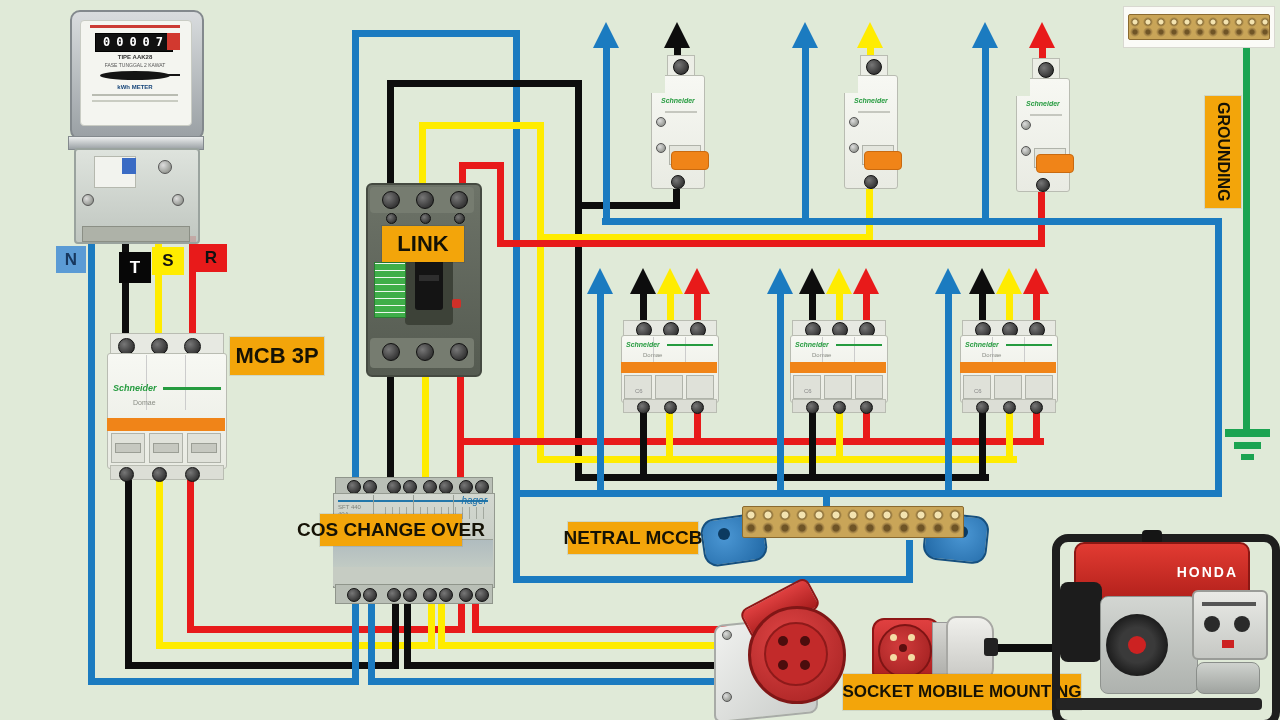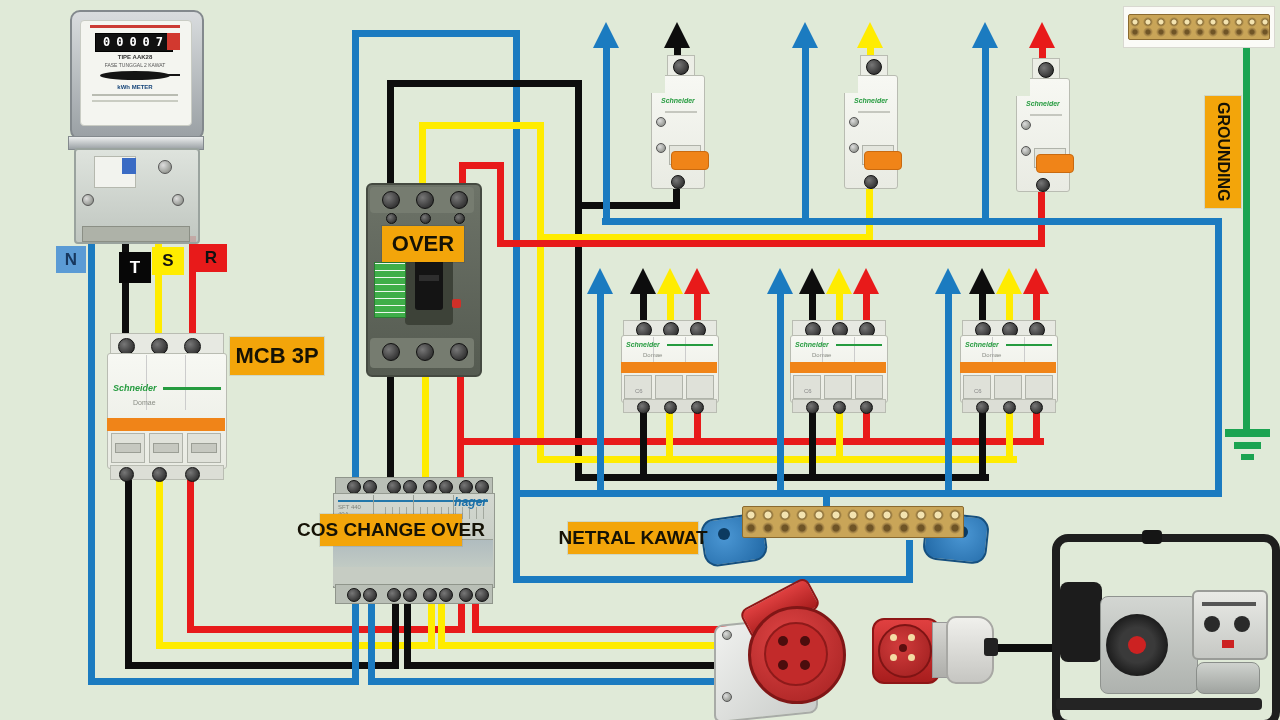--- a/index.html
+++ b/index.html
@@ -262,35 +262,35 @@
     <div style="position:absolute;left:49px;top:69px;width:28px;height:58px;background:#141414;border-radius:3px"></div>
     <div style="position:absolute;left:53px;top:92px;width:20px;height:6px;background:#2e2e2e"></div>
     <div style="position:absolute;left:86px;top:116px;width:9px;height:9px;background:#d03028;border-radius:2px"></div>
     <div style="position:absolute;left:8px;top:79px;width:30px;height:54px;background:#3fae49;border:1px solid #2a7c33;
          background-image:repeating-linear-gradient(to bottom,rgba(255,255,255,.9) 0 1px,transparent 1px 7px)"></div>
     <div style="position:absolute;left:4px;top:155px;width:104px;height:30px;background:#767c70;border-radius:4px"></div>
     <div class="screw" style="left:16px;top:160px;width:16px;height:16px"></div>
     <div class="screw" style="left:50px;top:160px;width:16px;height:16px"></div>
     <div class="screw" style="left:84px;top:160px;width:16px;height:16px"></div>
   </div>
-  <div class="lbl" style="left:382px;top:226px;width:82px;height:36px;font-size:22px">OVER</div>
+  <div class="lbl" style="left:382px;top:226px;width:82px;height:36px;font-size:22px">LINK</div>
 
   <div class="dev" style="left:333px;top:477px;width:160px;height:125px">
     <div style="position:absolute;left:2px;top:0;width:156px;height:18px;background:#b9bfb6;border:1px solid #8f958b"></div>
     <div class="screw" style="left:14px;top:3px;width:12px;height:12px"></div>
     <div class="screw" style="left:30px;top:3px;width:12px;height:12px"></div>
     <div class="screw" style="left:54px;top:3px;width:12px;height:12px"></div>
     <div class="screw" style="left:70px;top:3px;width:12px;height:12px"></div>
     <div class="screw" style="left:90px;top:3px;width:12px;height:12px"></div>
     <div class="screw" style="left:106px;top:3px;width:12px;height:12px"></div>
     <div class="screw" style="left:126px;top:3px;width:12px;height:12px"></div>
     <div class="screw" style="left:142px;top:3px;width:12px;height:12px"></div>
     <div style="position:absolute;left:0;top:16px;width:160px;height:93px;background:linear-gradient(#d3d8d0,#bfc6bd);border:1px solid #949a90"></div>
     <div style="position:absolute;left:5px;top:23px;width:150px;height:2px;background:#2277aa"></div>
-    <div style="position:absolute;right:6px;top:18px;font-size:12px;font-style:italic;font-weight:bold;color:#1a6fa8">hager</div>
+    <div style="position:absolute;right:6px;top:18px;font-size:10px;font-style:italic;font-weight:normal;color:#1a6fa8">hager</div>
     <div class="tiny" style="left:5px;top:27px;font-size:6px;color:#7d817a">SFT 440</div>
     <div class="tiny" style="left:5px;top:34px;font-size:6px;color:#7d817a">40A</div>
     <div style="position:absolute;left:40px;top:18px;width:1px;height:91px;background:#9aa096"></div>
     <div style="position:absolute;left:80px;top:18px;width:1px;height:91px;background:#9aa096"></div>
     <div style="position:absolute;left:120px;top:18px;width:1px;height:91px;background:#9aa096"></div>
     <div style="position:absolute;left:52px;top:30px;width:100px;height:12px;background-image:repeating-linear-gradient(to right,#8e948a 0 1px,transparent 1px 7px);opacity:.7"></div>
     <div style="position:absolute;left:0;top:62px;width:160px;height:28px;background:linear-gradient(#b0bcbf,#c2cbc4);border-top:1px solid #9aa096"></div>
     <div style="position:absolute;left:0;top:90px;width:160px;height:19px;background:#c6ccc3"></div>
     <div style="position:absolute;left:2px;top:107px;width:156px;height:18px;background:#b9bfb6;border:1px solid #8f958b"></div>
     <div class="screw" style="left:14px;top:111px;width:12px;height:12px"></div>
@@ -408,21 +408,21 @@
     <div class="screw" style="left:70px;top:81px;width:11px;height:11px"></div>
   </div>
 
   <div class="dev" style="left:698px;top:502px;width:290px;height:64px">
     <div style="position:absolute;left:4px;top:14px;width:60px;height:44px;background:radial-gradient(circle at 35% 40%,#4b97d4,#1f66a3);border-radius:14px;transform:rotate(-8deg);border:2px solid #16507f"></div>
     <div style="position:absolute;left:20px;top:26px;width:12px;height:12px;background:#0c3least;background:#0c3a60;border-radius:50%"></div>
     <div style="position:absolute;left:226px;top:12px;width:60px;height:44px;background:radial-gradient(circle at 60% 40%,#4b97d4,#1f66a3);border-radius:14px;transform:rotate(6deg);border:2px solid #16507f"></div>
     <div style="position:absolute;left:258px;top:24px;width:12px;height:12px;background:#0c3a60;border-radius:50%"></div>
     <div class="brassbar" style="position:absolute;left:44px;top:4px;width:220px;height:30px"></div>
   </div>
-  <div class="lbl" style="left:568px;top:522px;width:130px;height:32px;font-size:19px">NETRAL KAWAT</div>
+  <div class="lbl" style="left:568px;top:522px;width:130px;height:32px;font-size:19px">NETRAL MCCB</div>
 
   <div class="dev" style="left:1123px;top:6px;width:150px;height:40px">
     <div style="position:absolute;left:0;top:0;width:150px;height:40px;background:#fbfbf7;border:1px solid #d8d8d0"></div>
     <div class="brassbar" style="position:absolute;left:5px;top:8px;width:140px;height:24px;background-size:13px 24px;
       background-image:radial-gradient(circle at 6px 7px,#f3e3b0 0 2px,#8a6f3a 3px,transparent 5px),radial-gradient(circle at 6px 17px,#6f5426 0 2px,#9a7b42 3px,transparent 5px)"></div>
   </div>
   <div class="lbl" style="left:1205px;top:96px;width:36px;height:112px;font-size:16px;writing-mode:vertical-rl">GROUNDING</div>
 
   <div class="dev" style="left:712px;top:596px;width:140px;height:122px">
     <div style="position:absolute;left:2px;top:24px;width:100px;height:94px;background:linear-gradient(135deg,#f0f1ef,#c9ccc9);border:2px solid #a8aba7;border-radius:8px;transform:skewY(-6deg)"></div>
@@ -441,25 +441,29 @@
     <div style="position:absolute;left:6px;top:20px;width:50px;height:50px;background:radial-gradient(circle at 40% 40%,#d23c3c,#9c1d1d);border:2px solid #7e1414;border-radius:50%"></div>
     <div style="position:absolute;left:18px;top:30px;width:7px;height:7px;background:#f4dca4;border-radius:50%"></div>
     <div style="position:absolute;left:36px;top:30px;width:7px;height:7px;background:#f4dca4;border-radius:50%"></div>
     <div style="position:absolute;left:18px;top:50px;width:7px;height:7px;background:#f4dca4;border-radius:50%"></div>
     <div style="position:absolute;left:36px;top:50px;width:7px;height:7px;background:#f4dca4;border-radius:50%"></div>
     <div style="position:absolute;left:27px;top:40px;width:8px;height:8px;background:#5a0f0f;border-radius:50%"></div>
     <div style="position:absolute;left:60px;top:18px;width:16px;height:54px;background:linear-gradient(#d8d8d4,#aeaeaa);border:1px solid #999"></div>
     <div style="position:absolute;left:74px;top:12px;width:44px;height:64px;background:linear-gradient(#f0f0ec,#c6c6c2);border:2px solid #a8a8a4;border-radius:10px 16px 16px 10px"></div>
     <div style="position:absolute;left:112px;top:34px;width:14px;height:18px;background:#222;border-radius:3px"></div>
   </div>
+  <div class="lbl" style="left:843px;top:674px;width:238px;height:36px;font-size:17px">SOCKET MOBILE MOUNTING</div>
 
   <div class="dev" style="left:1046px;top:530px;width:228px;height:190px">
     <div style="position:absolute;left:6px;top:4px;width:212px;height:178px;border:8px solid #1e1e1e;border-radius:16px"></div>
     <div style="position:absolute;left:10px;top:168px;width:206px;height:12px;background:#242424;border-radius:4px"></div>
     <div style="position:absolute;left:96px;top:0px;width:20px;height:14px;background:#151515;border-radius:4px"></div>
+    <div style="position:absolute;left:28px;top:12px;width:172px;height:58px;background:linear-gradient(#e23b32,#b01f1a);border:2px solid #8c1713;border-radius:10px">
+      <div style="position:absolute;right:10px;top:20px;color:#fff;font-weight:bold;font-size:14px;letter-spacing:2px">HONDA</div>
+    </div>
     <div style="position:absolute;left:14px;top:52px;width:42px;height:80px;background:#1c1c1c;border-radius:8px"></div>
     <div style="position:absolute;left:54px;top:66px;width:96px;height:96px;background:linear-gradient(#d3d6d2,#aeb2ae);border:1px solid #8f938f;border-radius:8px"></div>
     <div style="position:absolute;left:60px;top:84px;width:62px;height:62px;background:radial-gradient(circle,#3a3a3a 0 40%,#1d1d1d 70%);border-radius:50%"></div>
     <div style="position:absolute;left:82px;top:106px;width:18px;height:18px;background:#c22;border-radius:50%"></div>
     <div style="position:absolute;left:146px;top:60px;width:72px;height:66px;background:linear-gradient(#e9eae6,#c6c8c4);border:2px solid #9a9c98;border-radius:6px">
       <div style="position:absolute;left:8px;top:10px;width:54px;height:4px;background:#555"></div>
       <div style="position:absolute;left:10px;top:24px;width:16px;height:16px;background:#2a2a2a;border-radius:50%"></div>
       <div style="position:absolute;left:40px;top:24px;width:16px;height:16px;background:#2a2a2a;border-radius:50%"></div>
       <div style="position:absolute;left:28px;top:48px;width:12px;height:8px;background:#c22"></div>
     </div>

